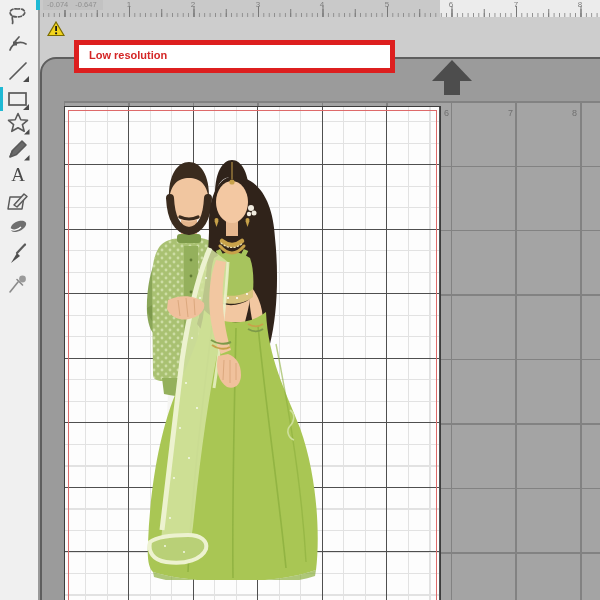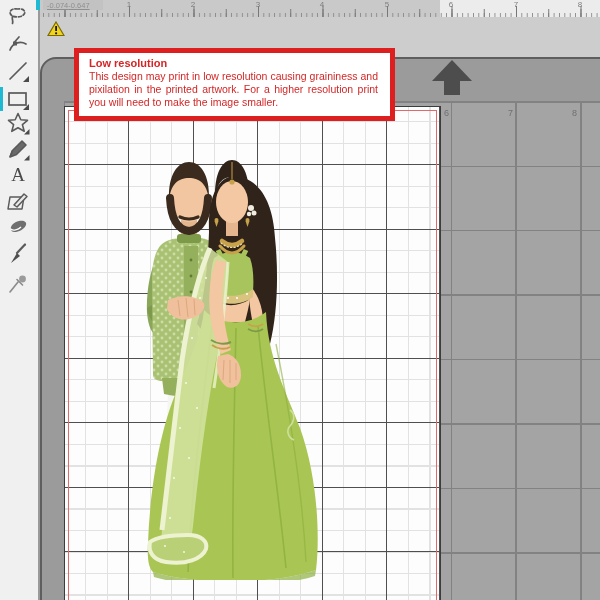--- a/index.html
+++ b/index.html
@@ -21,22 +21,22 @@
   .ticks{position:absolute;left:0;top:0;width:100%;height:17px;
     background-image:
       linear-gradient(to right,#777 0 1px,transparent 1px),
       linear-gradient(to right,#777 0 1px,transparent 1px),
       linear-gradient(to right,#8a8a8a 0 1px,transparent 1px);
     background-size:64.5px 11px,32.25px 8px,5.375px 4px;
     background-repeat:repeat-x;
     background-position:26.5px bottom,26.5px bottom,5px bottom;}
   .ruler-num{position:absolute;top:0;font-size:8px;color:#7e7e7e;transform:translateX(-50%);}
   .coord-box{position:absolute;left:5px;top:0;width:60px;height:10px;background:#c2c2c2;
-             color:#8f8f8f;font-size:7.5px;display:flex;align-items:flex-end;
-             padding-left:4px;box-sizing:border-box;z-index:26;text-decoration:underline;}
+             color:#8f8f8f;font-size:7.5px;display:flex;gap:7px;align-items:flex-start;
+             padding-left:4px;box-sizing:border-box;z-index:26;}
 
   
   .canvas{position:absolute;left:38px;top:17px;width:562px;height:583px;
           background:#cdcdcd;overflow:hidden;}
   .mat{position:absolute;left:2px;top:40px;width:600px;height:600px;
        background:#9b9b9b;border:2px solid #5e5e5e;border-radius:16px 0 0 0;}
   .mat-grid{position:absolute;left:26px;top:84px;width:536px;height:499px;background:#a4a4a4;
     background-image:
       repeating-linear-gradient(to right,#828282 0 1.5px,transparent 1.5px 64.5px),
       repeating-linear-gradient(to bottom,#828282 0 1.5px,transparent 1.5px 64.5px);}
@@ -54,21 +54,21 @@
       repeating-linear-gradient(to right,#4f4f4f 0 1px,transparent 1px 64.5px),
       repeating-linear-gradient(to bottom,#4f4f4f 0 1px,transparent 1px 64.5px),
       repeating-linear-gradient(to right,#e2e2e2 0 1px,transparent 1px 21.5px),
       repeating-linear-gradient(to bottom,#e2e2e2 0 1px,transparent 1px 21.5px);
     background-position:-1px -7px;}
   .page-margin{position:absolute;left:3px;right:3px;top:3px;bottom:-2px;
         border:1px solid #de6a6a;border-bottom:none;pointer-events:none;}
 
   
   .warn-tri{position:absolute;left:47px;top:21px;z-index:50;}
-  .warn-box{position:absolute;left:74px;top:48px;width:321px;box-sizing:border-box;
+  .warn-box{position:absolute;left:74px;top:40px;width:321px;box-sizing:border-box;
             background:#ffffff;border:5px solid #dd1f1f;padding:4px 12px 6px 10px;z-index:60;}
   .warn-title{color:#d42626;font-weight:bold;font-size:11px;margin:0 0 1px 0;}
   .warn-body{color:#d42626;font-size:10.5px;line-height:13.2px;text-align:justify;margin:0;}
 
   .illustration{position:absolute;left:102px;top:131px;width:195px;height:432px;z-index:10;}
 </style>
 </head>
 <body>
 
 <div id="app">
@@ -308,16 +308,15 @@
   <div class="warn-tri">
     <svg width="18" height="16" viewBox="0 0 18 16">
       <polygon points="9,1 17,14.5 1,14.5" fill="#f2d41d" stroke="#7a6b00" stroke-width="1.2"></polygon>
       <rect x="8.2" y="5" width="1.8" height="5" fill="#1a1a1a"></rect>
       <circle cx="9.1" cy="12.3" r="1.1" fill="#1a1a1a"></circle>
     </svg>
   </div>
 
   <div class="warn-box">
     <p class="warn-title">Low resolution</p>
-    <p class="warn-body">This design may print in low resolution causing graininess and pixilation in the printed artwork. For a higher resolution print you will need to make the image smaller.</p>
   </div>
 
 </div>
 
 </body></html>

